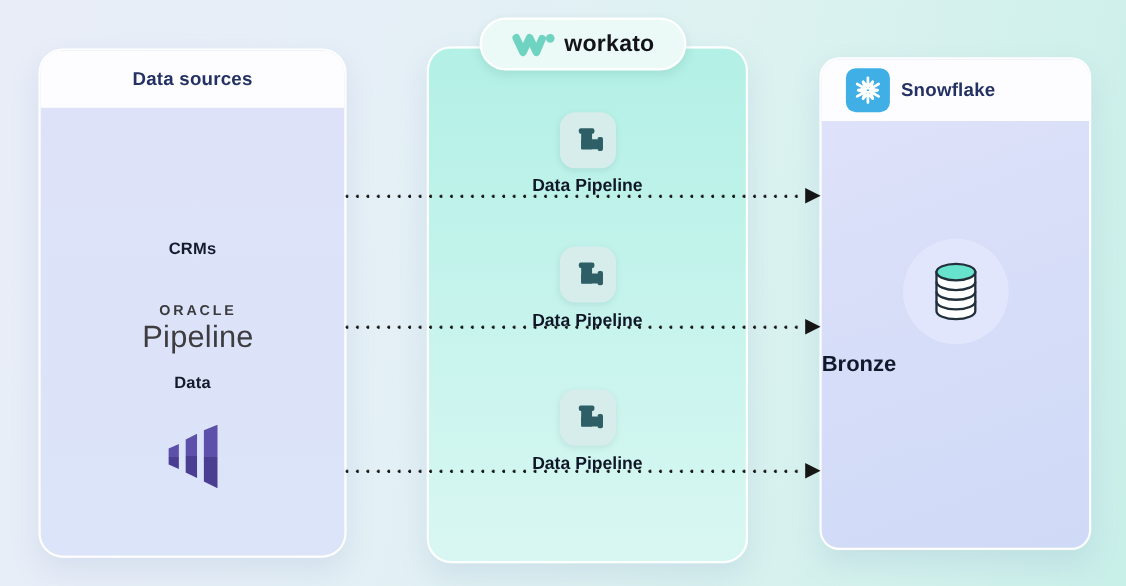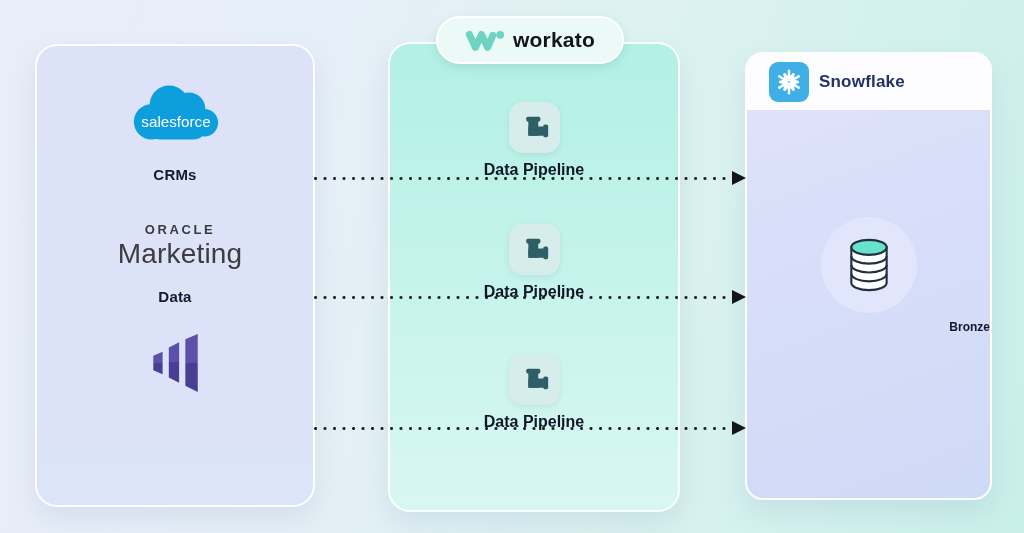--- a/index.html
+++ b/index.html
@@ -41,56 +41,47 @@
     gap:8px;box-shadow:0 4px 10px rgba(40,120,110,.14);}
   .workato-word{font-size:21px;font-weight:700;color:#131318;letter-spacing:.2px;}
   
   .panel-right{left:745px;top:52px;width:243px;height:444px;border-radius:18px;
     background:linear-gradient(160deg,#e0e3fa 0%,#d6ddf8 55%,#cfdaf6 100%);}
   .panel-right .panel-head{height:56px;justify-content:flex-start;padding-left:22px;gap:10px;}
   .sf-tile{width:40px;height:40px;border-radius:9px;display:flex;align-items:center;justify-content:center;}
   .bronze-circle{position:absolute;top:163px;left:50%;transform:translateX(-50%);
     width:96px;height:96px;border-radius:50%;background:#e2e6fd;
     display:flex;align-items:center;justify-content:center;}
-  .bronze-label{position:absolute;top:266px;width:100%;text-align:right;
-    font-size:12px;font-weight:700;color:#10182b;}
+  .bronze-label{position:absolute;top:266px;width:100%;text-align:left;
+    font-size:20px;font-weight:700;color:#10182b;}
   
   .arrow{position:absolute;left:314px;width:432px;height:14px;z-index:5;}
   .arrow-1{top:171px;} .arrow-2{top:290px;} .arrow-3{top:421px;}
   .arrow .dots{position:absolute;left:0;top:6px;height:3px;width:416px;
     background-image:radial-gradient(circle at 1.5px 1.5px,#161616 1.25px,transparent 1.6px);
     background-size:9.5px 3px;background-repeat:repeat-x;}
   .arrow .head{position:absolute;right:0;top:0;width:0;height:0;
     border-top:7px solid transparent;border-bottom:7px solid transparent;border-left:14px solid #151515;}
 </style>
 </head>
 <body>
 
 <div class="stage">
 
   <div class="panel panel-left">
+    <div class="panel-head">
+      <span class="panel-title">Data sources</span>
+    </div>
     <div class="pl-body">
 
-      <div class="pl-item sf-wrap">
-        <svg width="98" height="72" viewBox="0 0 100 72">
-          <g fill="#0d9edd">
-            <circle cx="26" cy="44" r="18"></circle>
-            <circle cx="44" cy="27" r="20"></circle>
-            <circle cx="64" cy="31" r="17"></circle>
-            <circle cx="80" cy="45" r="14"></circle>
-            <rect x="22" y="36" width="60" height="26" rx="13"></rect>
-          </g>
-          <text x="51" y="49" text-anchor="middle" font-size="15.5" fill="#ffffff" font-family="Liberation Sans, sans-serif">salesforce</text>
-        </svg>
-      </div>
       <div class="item-label sf-label">CRMs</div>
 
       <div class="pl-item oracle-wrap">
         <div class="oracle-line1">ORACLE</div>
-        <div class="oracle-line2">Marketing</div>
+        <div class="oracle-line2">Pipeline</div>
       </div>
       <div class="item-label erps-label">Data</div>
 
       <div class="pl-item mk-wrap">
         <svg width="52" height="62" viewBox="0 0 50 60">
           <defs>
             <linearGradient id="mkgrad" x1="0" y1="0" x2="0" y2="1">
               <stop offset="0" stop-color="#5d50aa"></stop>
               <stop offset="0.5" stop-color="#5d50aa"></stop>
               <stop offset="0.5" stop-color="#4a3e92"></stop>

